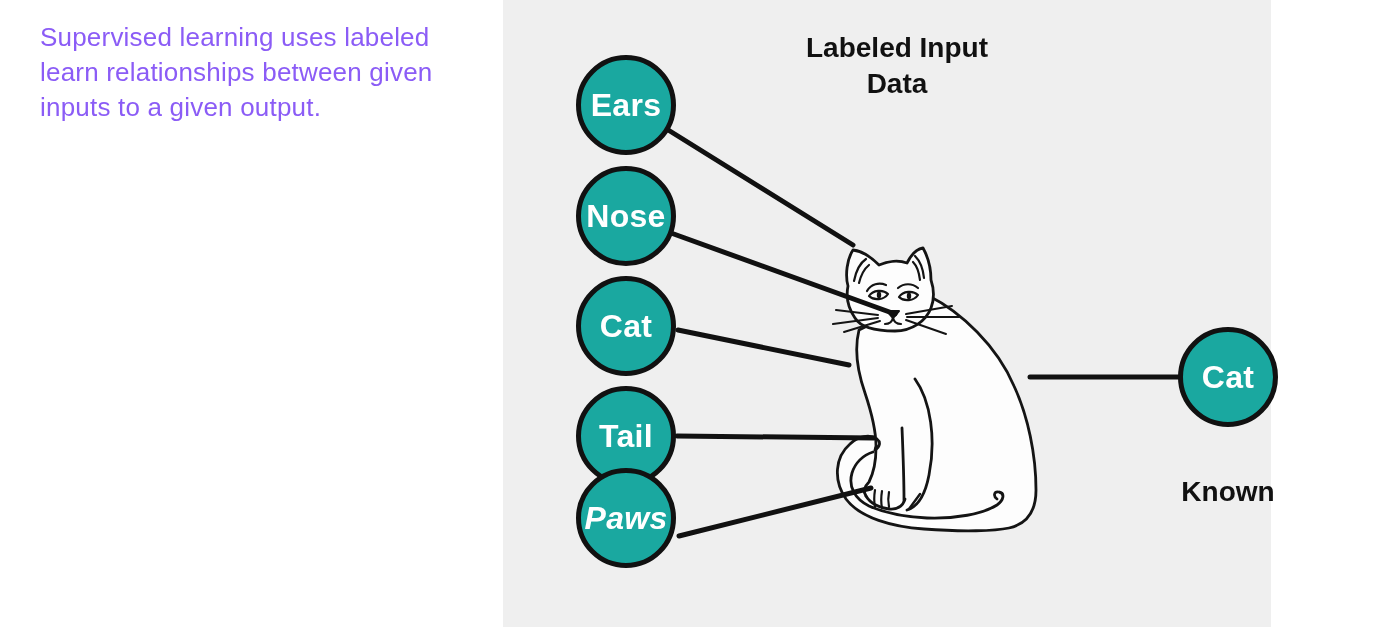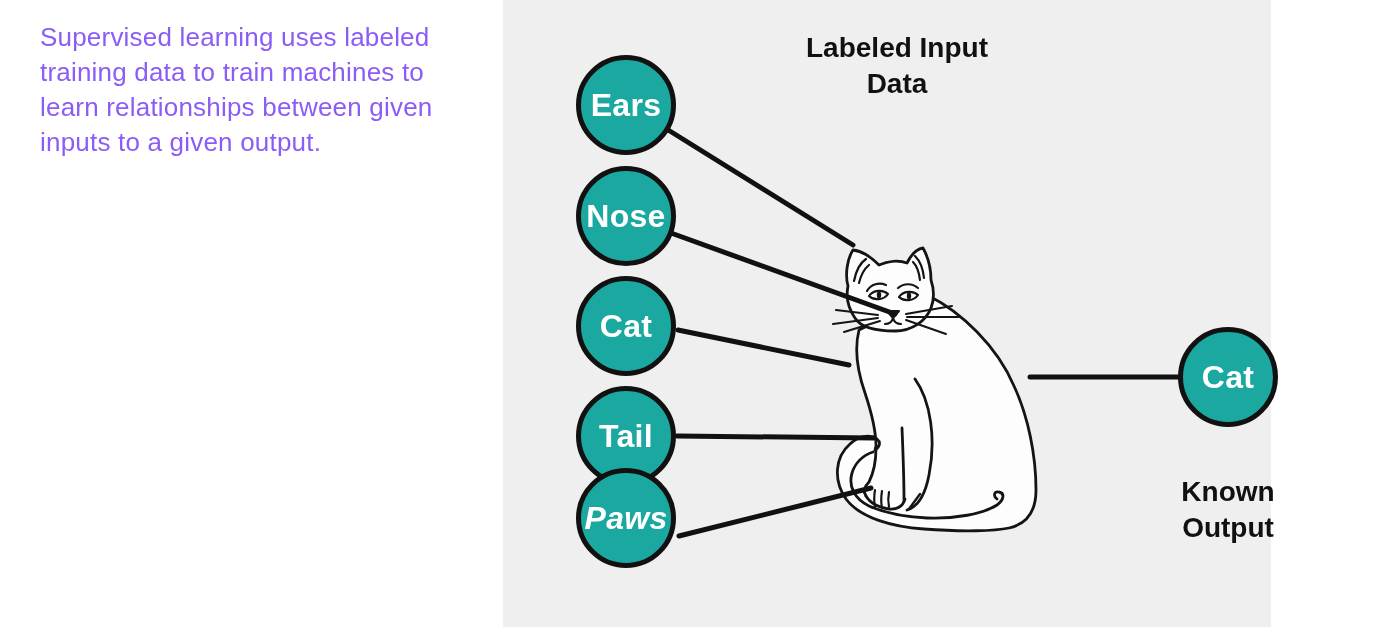--- a/index.html
+++ b/index.html
@@ -34,21 +34,20 @@
   }
 </style>
 </head>
 <body>
 
 <div class="stage">
 
   <div class="left-panel">
     <div class="desc">
       <div>Supervised learning uses labeled</div>
-      <div>training data to train machines to</div>
       <div>learn relationships between given</div>
       <div>inputs to a given output.</div>
     </div>
   </div>
 
   <div class="right-panel">
 
     <svg width="873" height="627" viewBox="0 0 873 627">
 
       <g stroke="#141414" stroke-width="2.8" fill="none" stroke-linecap="round" stroke-linejoin="round">
@@ -142,17 +141,16 @@
     <div class="node" style="left:73px;top:468px;font-style:italic;">
       <span>Paws</span>
     </div>
 
     <div class="node" style="left:675px;top:327px;">
       <span>Cat</span>
     </div>
 
     <div class="caption">
       <div>Known</div>
-      <div>Output</div>
     </div>
 
   </div>
 </div>
 
 </body></html>

